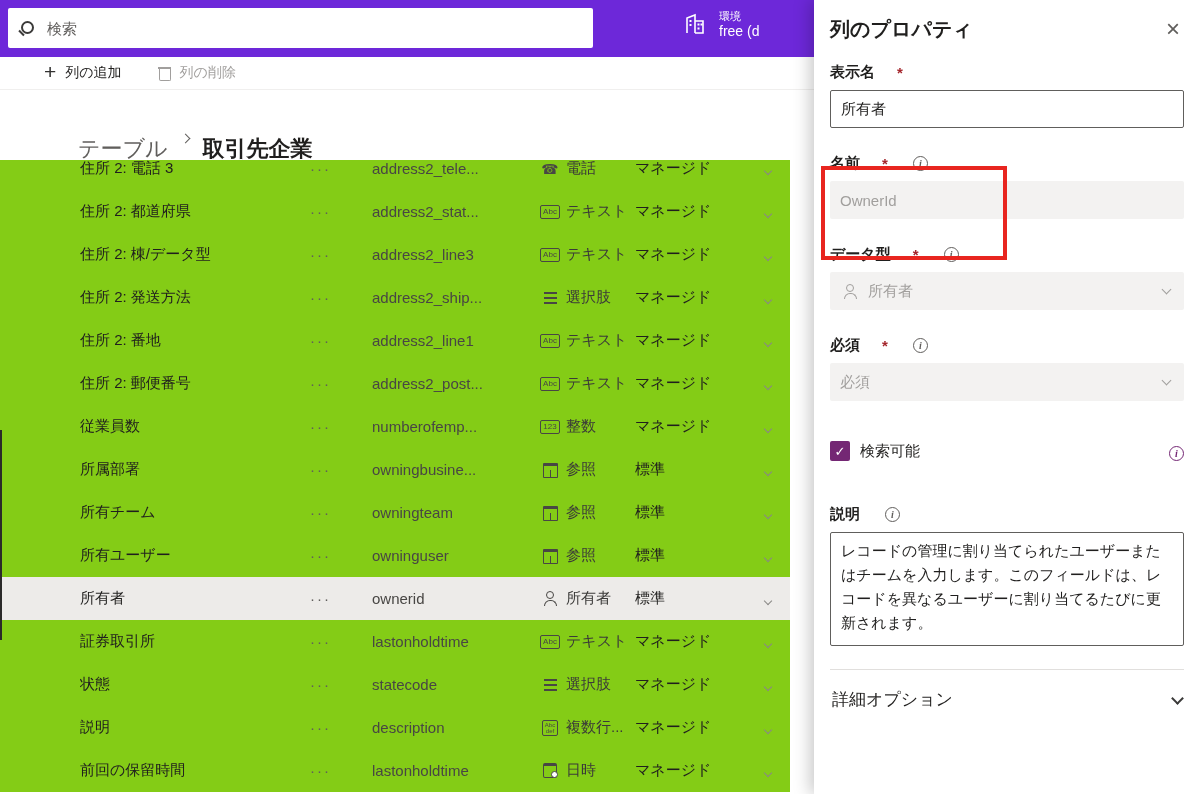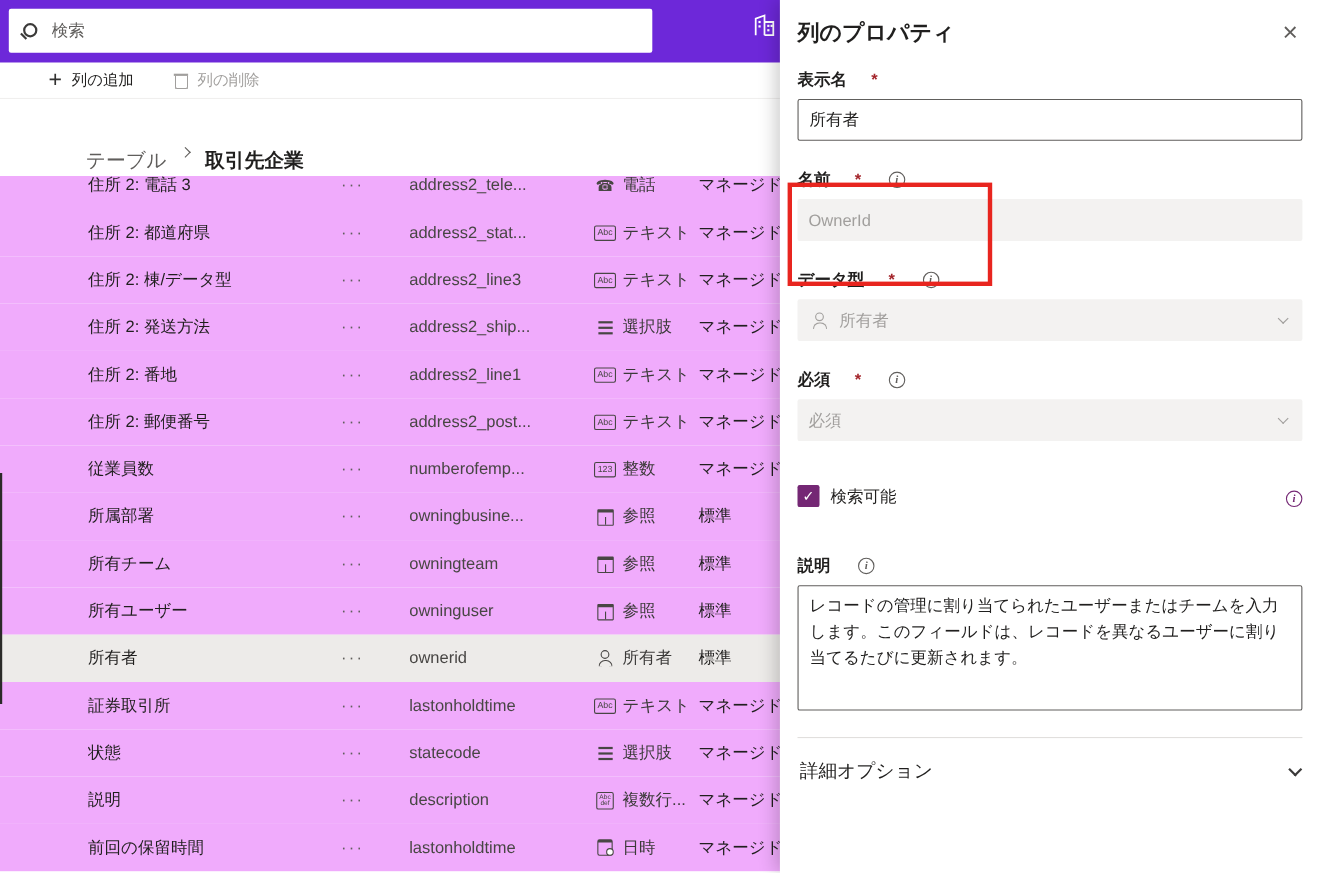--- a/index.html
+++ b/index.html
@@ -28,31 +28,31 @@
   .cmd { display:flex; align-items:center; gap:9px; background:none; border:none; font-size:14px;
          color:#201f1e; font-family:inherit; cursor:pointer; }
   .cmd.disabled { color:#a19f9d; }
   .plus-icon::before { content:"+"; font-size:21px; font-weight:400; line-height:16px; color:#323130; }
   .trash-icon { position:relative; width:13px; height:16px; }
   .trash-icon::before { content:""; position:absolute; left:1px; top:4px; width:10px; height:11px;
                         border:1.5px solid currentColor; border-top:none; border-radius:0 0 2px 2px; }
   .trash-icon::after { content:""; position:absolute; left:0; top:2px; width:13px; height:1.5px; background:currentColor; }
 
   
-  .breadcrumb { position:absolute; left:78px; top:134px; display:flex; align-items:flex-start; gap:14px; font-size:18px; }
+  .breadcrumb { position:absolute; left:78px; top:134px; display:flex; align-items:flex-start; gap:14px; font-size:22px; }
   .bc-parent { color:#605e5c; cursor:pointer; }
   .bc-current { color:#201f1e; font-weight:bold; }
   .chev { display:inline-block; width:8px; height:8px; border-right:2px solid #a19f9d; border-bottom:2px solid #a19f9d;
           transform:rotate(45deg); }
   .chev-right { width:7px; height:7px; border-width:1.5px; border-color:#605e5c; transform:rotate(-45deg); margin-top:1px; }
 
   
   .grid-viewport { position:absolute; left:0; top:160px; width:790px; bottom:0; overflow:hidden; }
   .grid-inner { margin-top:-13px; }
-  .row { display:flex; align-items:center; height:43px; padding-left:80px; font-size:15px; background:#f0abfc; cursor:pointer; }
+  .row { display:flex; align-items:center; height:43px; padding-left:80px; font-size:15px; background:#84cc16; cursor:pointer; }
   .row[data-selected="true"] { background:#edebe9; }
   .c-name { width:230px; color:#201f1e; white-space:nowrap; overflow:hidden; }
   .c-more { width:62px; color:#605e5c; letter-spacing:2px; font-size:15px; }
   .c-more::before { content:"···"; }
   .c-schema { width:168px; color:#484644; white-space:nowrap; overflow:hidden; }
   .c-type { width:95px; display:flex; align-items:center; color:#3b3a39; white-space:nowrap; }
   .c-managed { width:130px; color:#201f1e; }
   .c-chev { width:25px; }
   .c-chev .chev { width:6px; height:6px; border-width:1.5px; border-color:#8a8886; margin-top:-3px; }
 
@@ -76,21 +76,21 @@
   .ticon[data-icon="datetime"]::after { content:""; width:5px; height:5px; border:1px solid currentColor;
            border-radius:50%; background:#fff; margin:-7px 0 0 9px; }
   .ticon[data-icon="phone"]::before { content:"☎"; font-size:14px; line-height:1; }
   .ticon[data-icon="owner"]::before { content:""; width:6px; height:6px; border:1.5px solid currentColor; border-radius:50%; }
   .ticon[data-icon="owner"]::after { content:""; width:11px; height:5px; border:1.5px solid currentColor;
            border-bottom:none; border-radius:6px 6px 0 0; margin-top:1px; }
 
   .left-scroll { position:absolute; left:0; top:430px; width:2px; height:210px; background:#2b2a29; z-index:5; }
 
   
-  .panel { position:absolute; top:0; right:0; width:491px; height:100%; background:#fff; z-index:10;
+  .panel { position:absolute; top:0; right:0; width:386px; height:100%; background:#fff; z-index:10;
            box-shadow:-4px 0 16px rgba(0,0,0,.22); padding:0 16px; font-size:15px; }
   .panel-head { display:flex; justify-content:space-between; align-items:center; padding-top:16px; }
   .panel-title { font-size:20px; font-weight:bold; color:#201f1e; }
   .close-btn { background:none; border:none; cursor:pointer; padding:2px 4px; }
   .x-icon::before { content:"×"; font-size:24px; line-height:20px; color:#605e5c; }
   .flabel { display:flex; align-items:center; gap:22px; font-weight:bold; color:#201f1e; margin:26px 0 8px; }
   .flabel.first { margin-top:20px; }
   .req { color:#a4262c; font-weight:bold; }
   .info { width:15px; height:15px; border:1px solid currentColor; border-radius:50%; display:inline-flex;
           align-items:center; justify-content:center; color:#605e5c; flex:none; margin-left:3px; cursor:pointer; }

